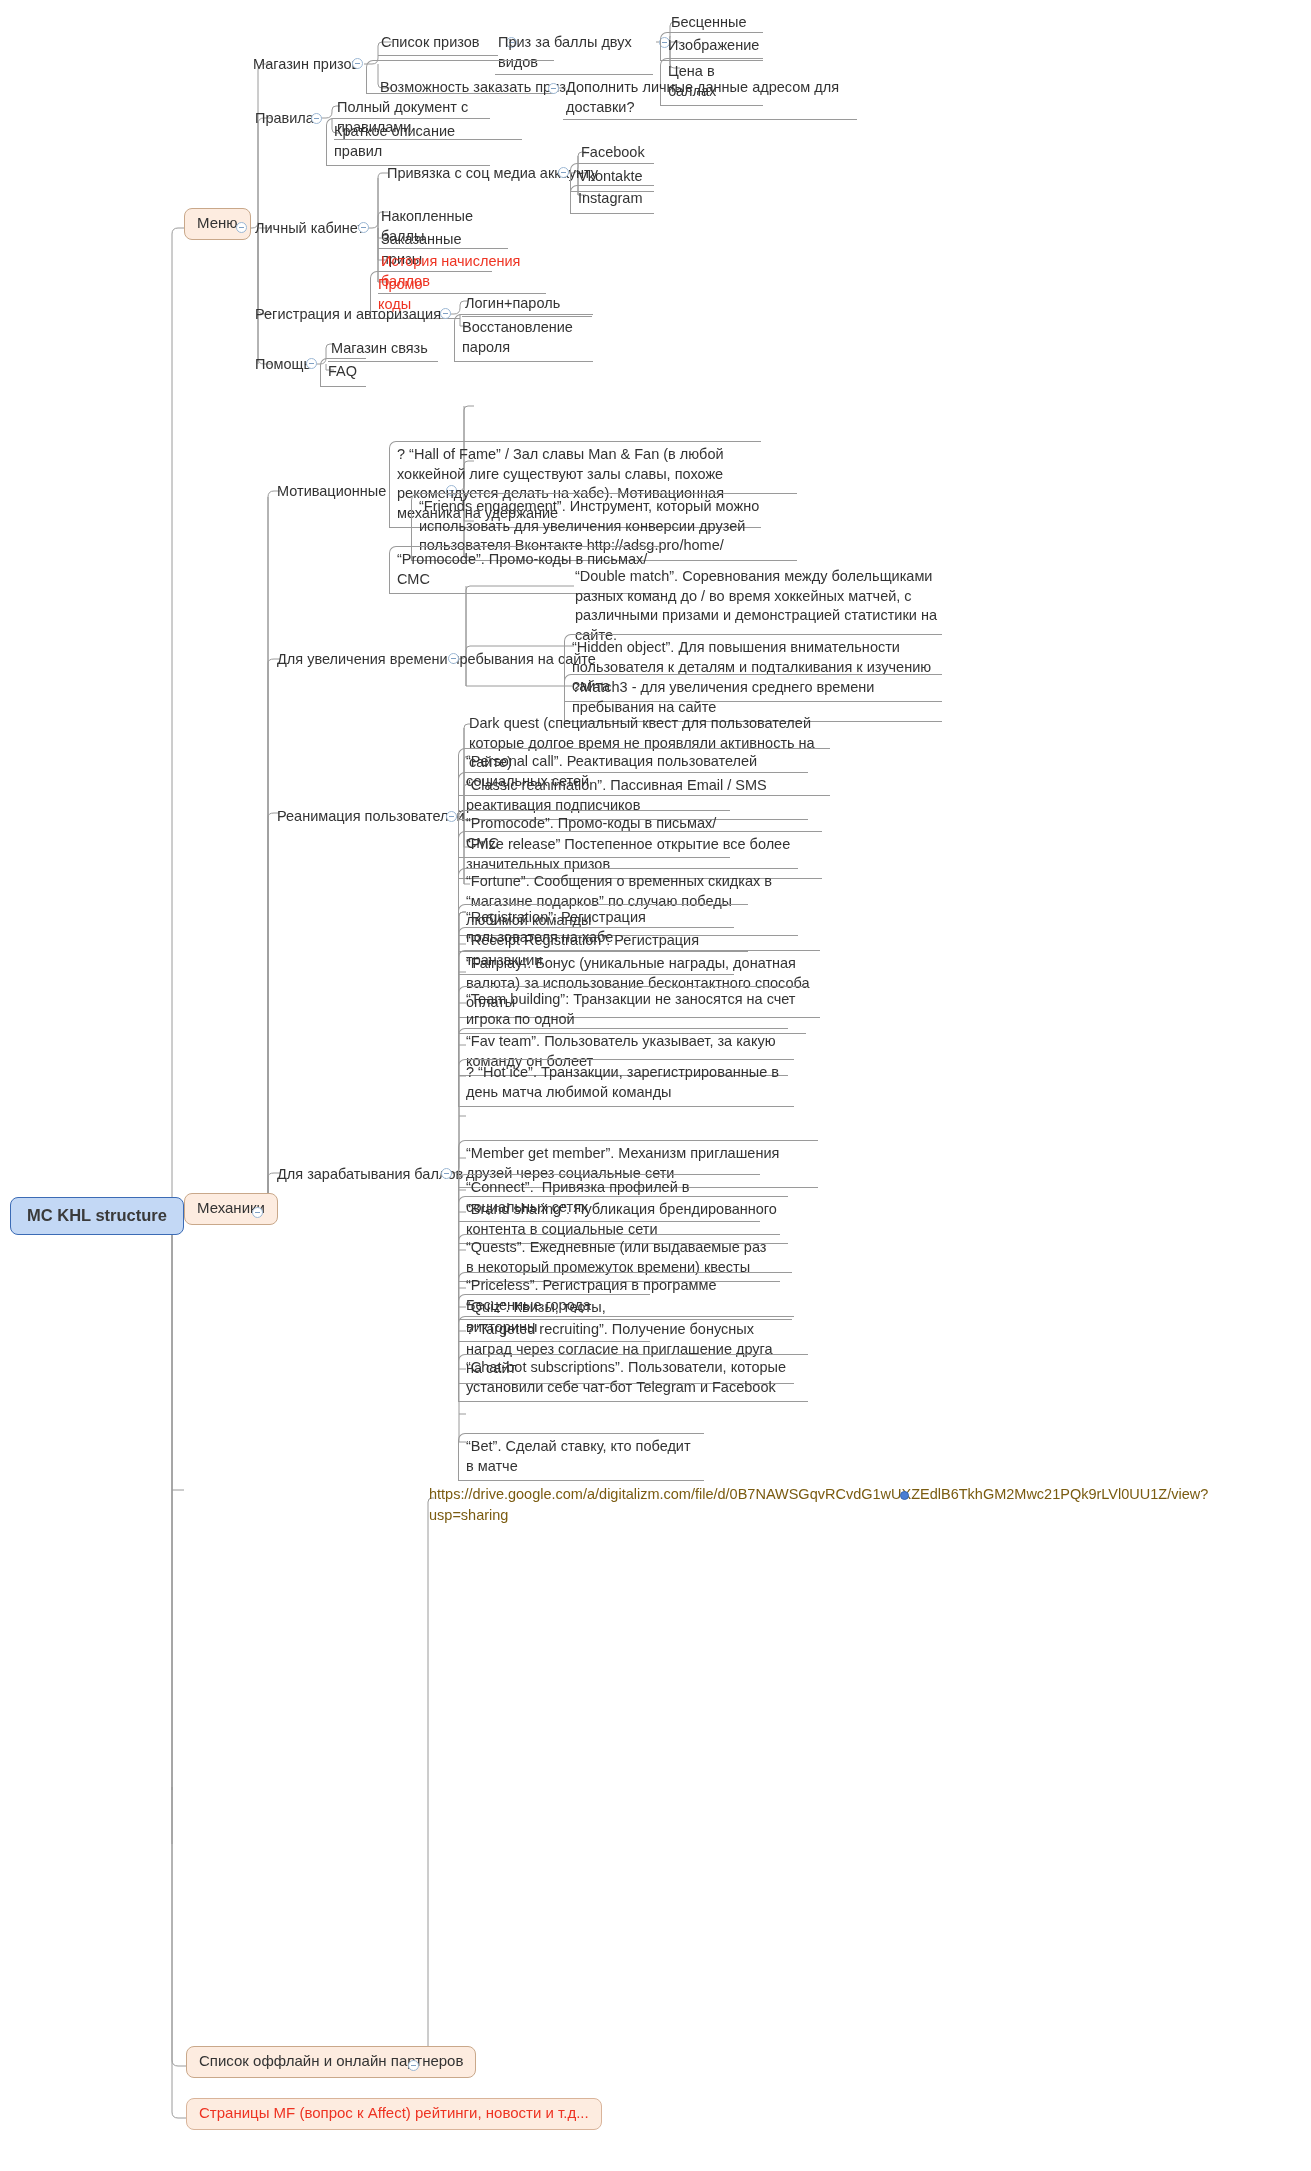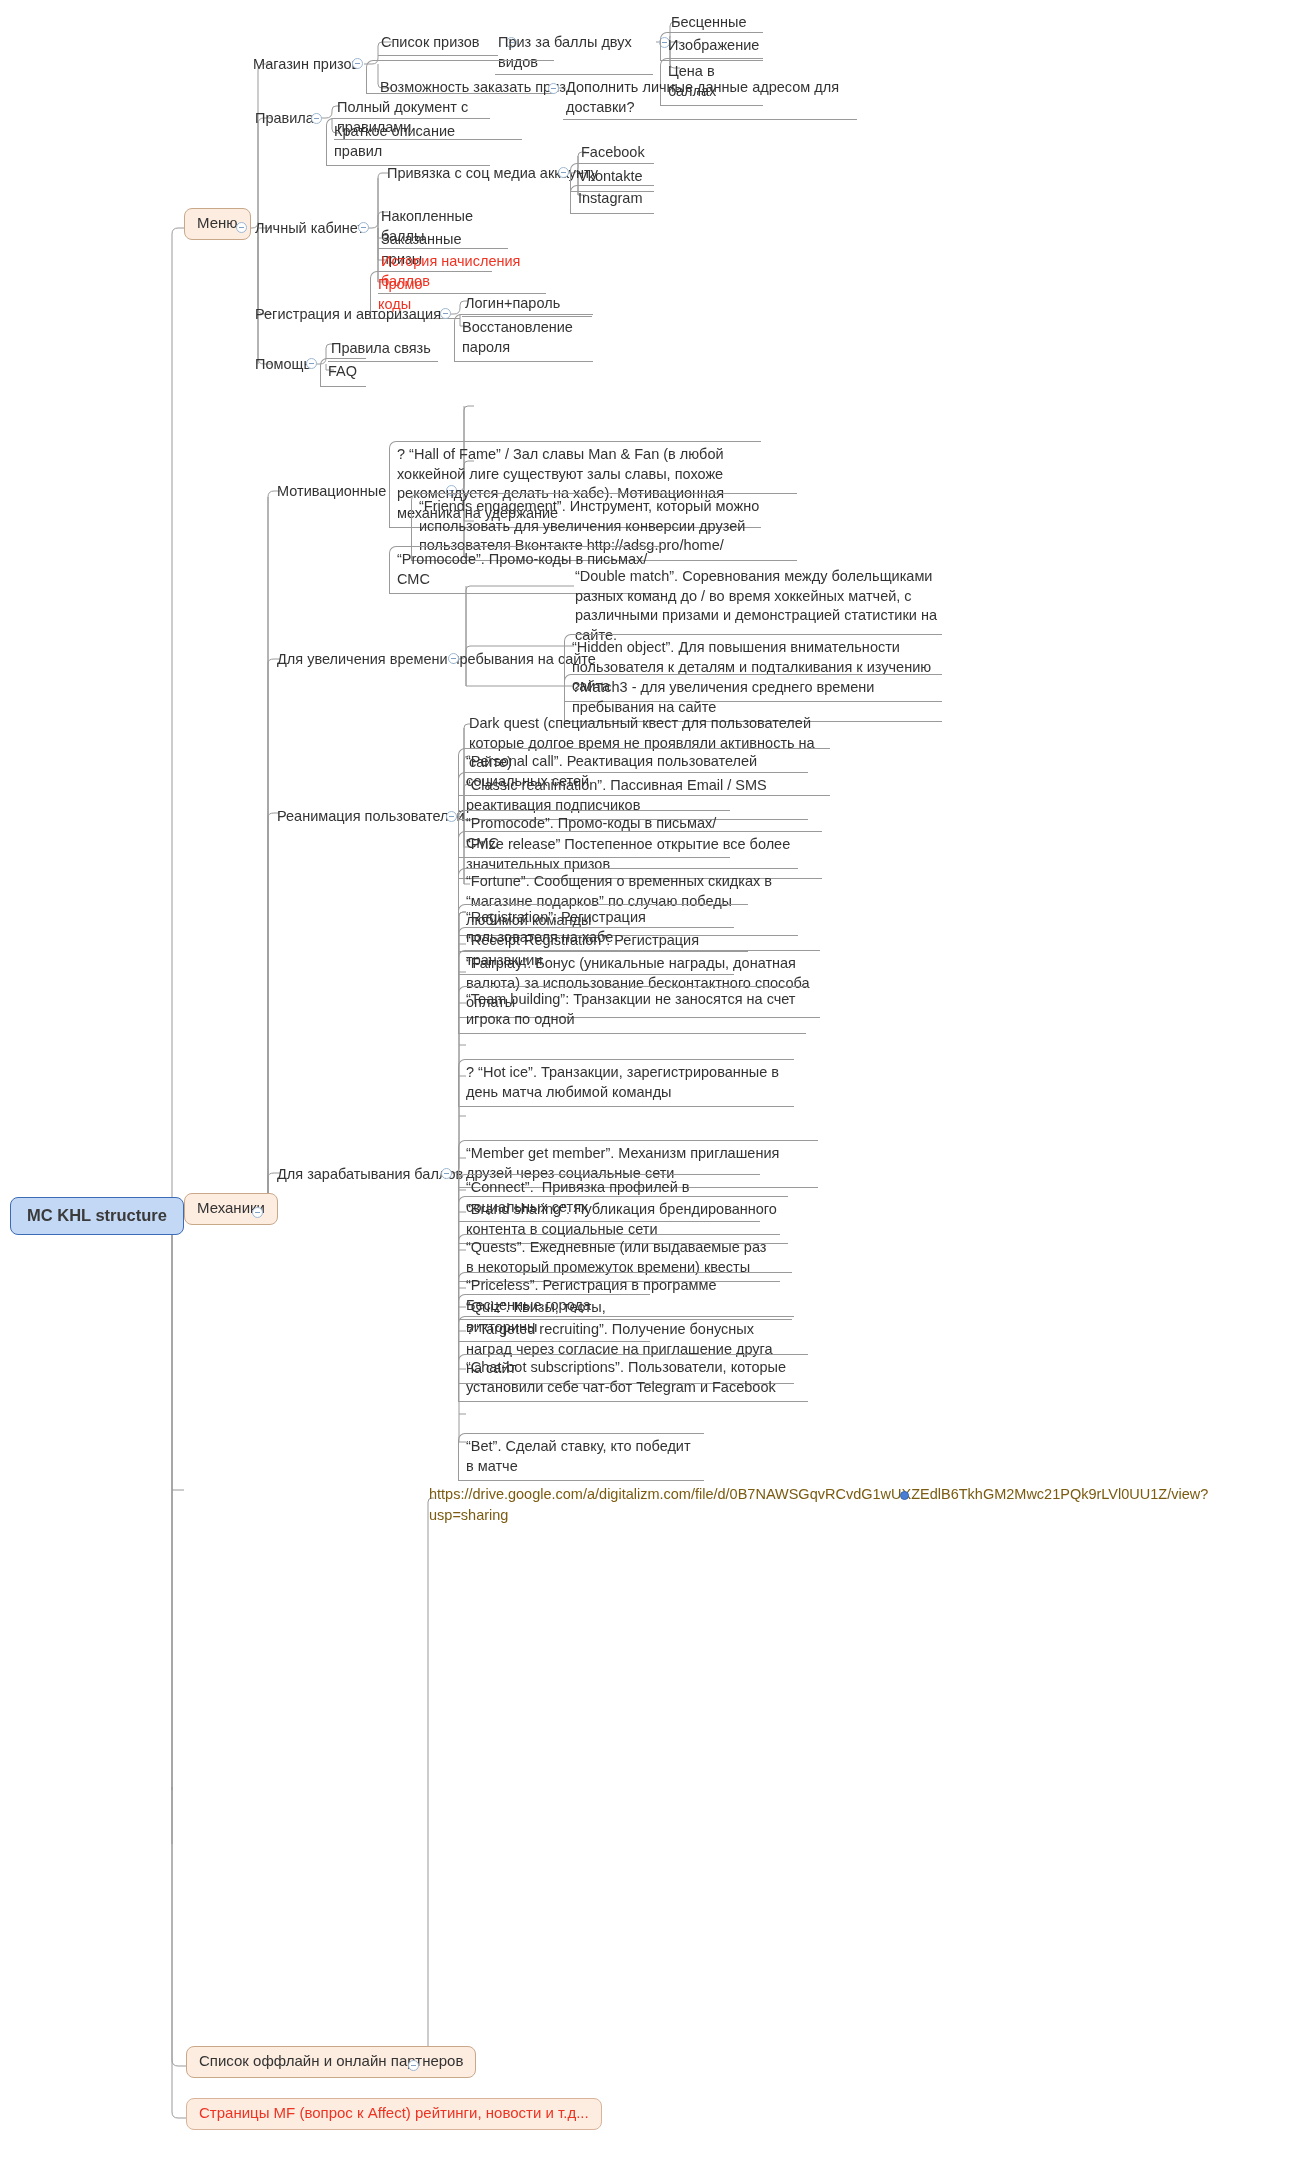--- a/index.html
+++ b/index.html
@@ -239,21 +239,21 @@
   <div class="node u red" style="left:378px;top:251px;width:168px;">История начисления баллов</div>
   <div class="node halfbox red" style="left:370px;top:271px;width:90px;">Промо коды</div>
 
   <div class="node no-line" style="left:252px;top:304px;">Регистрация и авторизация</div>
   <div class="knob" style="left:440px;top:308px;"></div>
   <div class="node u" style="left:462px;top:293px;width:130px;">Логин+пароль</div>
   <div class="node halfbox" style="left:454px;top:314px;width:139px;">Восстановление пароля</div>
 
   <div class="node no-line" style="left:252px;top:354px;">Помощь</div>
   <div class="knob" style="left:306px;top:358px;"></div>
-  <div class="node u" style="left:328px;top:338px;width:110px;">Правила связь</div>
+  <div class="node u" style="left:328px;top:338px;width:110px;">Магазин связь</div>
   <div class="node halfbox" style="left:320px;top:358px;width:46px;">FAQ</div>
 
   <div class="node no-line" style="left:274px;top:481px;">Мотивационные</div>
   <div class="knob" style="left:446px;top:485px;"></div>
 
   <div class="node halfbox" style="left:389px;top:441px;width:372px;">? “Hall of Fame” / Зал славы Man &amp; Fan (в любой хоккейной лиге существуют залы славы, похоже рекомендуется делать на хабе). Мотивационная механика на удержание</div>
   <div class="node halfbox" style="left:411px;top:493px;width:386px;">“Friends engagement”. Инструмент, который можно использовать для увеличения конверсии друзей пользователя Вконтакте http://adsg.pro/home/</div>
   <div class="node halfbox" style="left:389px;top:546px;width:272px;">“Promocode”. Промо-коды в письмах/ СМС</div>
 
   <div class="node no-line" style="left:274px;top:649px;">Для увеличения времени пребывания на сайте</div>
@@ -273,20 +273,21 @@
   <div class="node halfbox" style="left:458px;top:831px;width:364px;">“Prize release” Постепенное открытие все более значительных призов</div>
   <div class="node halfbox" style="left:458px;top:868px;width:340px;">“Fortune”. Сообщения о временных скидках в “магазине подарков” по случаю победы любимой команды</div>
 
   <div class="node no-line" style="left:274px;top:1164px;">Для зарабатывания баллов</div>
   <div class="knob" style="left:441px;top:1168px;"></div>
 
   <div class="node halfbox" style="left:458px;top:904px;width:290px;">“Registration”: Регистрация пользователя на хабе</div>
   <div class="node halfbox" style="left:458px;top:927px;width:276px;">“Receipt Registration”: Регистрация транзакции</div>
   <div class="node halfbox" style="left:458px;top:950px;width:362px;">“Fairplay”. Бонус (уникальные награды, донатная валюта) за использование бесконтактного способа оплаты</div>
   <div class="node halfbox" style="left:458px;top:986px;width:348px;">“Team building”: Транзакции не заносятся на счет игрока по одной</div>
+  <div class="node halfbox" style="left:458px;top:1028px;width:330px;">“Fav team”. Пользователь указывает, за какую команду он болеет</div>
   <div class="node halfbox" style="left:458px;top:1059px;width:336px;">? “Hot ice”. Транзакции, зарегистрированные в день матча любимой команды</div>
   <div class="node halfbox" style="left:458px;top:1140px;width:360px;">“Member get member”. Механизм приглашения друзей через социальные сети</div>
   <div class="node halfbox" style="left:458px;top:1174px;width:302px;">“Connect”.  Привязка профилей в социальных сетях</div>
   <div class="node halfbox" style="left:458px;top:1196px;width:330px;">“Brand sharing”. Публикация брендированного контента в социальные сети</div>
   <div class="node halfbox" style="left:458px;top:1234px;width:322px;">“Quests”. Ежедневные (или выдаваемые раз в некоторый промежуток времени) квесты</div>
   <div class="node halfbox" style="left:458px;top:1272px;width:334px;">“Priceless”. Регистрация в программе Бесценные города</div>
   <div class="node halfbox" style="left:458px;top:1294px;width:192px;">“Quiz”. Квизы, тесты, викторины</div>
   <div class="node halfbox" style="left:458px;top:1316px;width:336px;">?“Targeted recruiting”. Получение бонусных наград через согласие на приглашение друга на сайт</div>
   <div class="node halfbox" style="left:458px;top:1354px;width:350px;">“Chat-bot subscriptions”. Пользователи, которые установили себе чат-бот Telegram и Facebook</div>
   <div class="node halfbox" style="left:458px;top:1433px;width:246px;">“Bet”. Сделай ставку, кто победит в матче</div>

